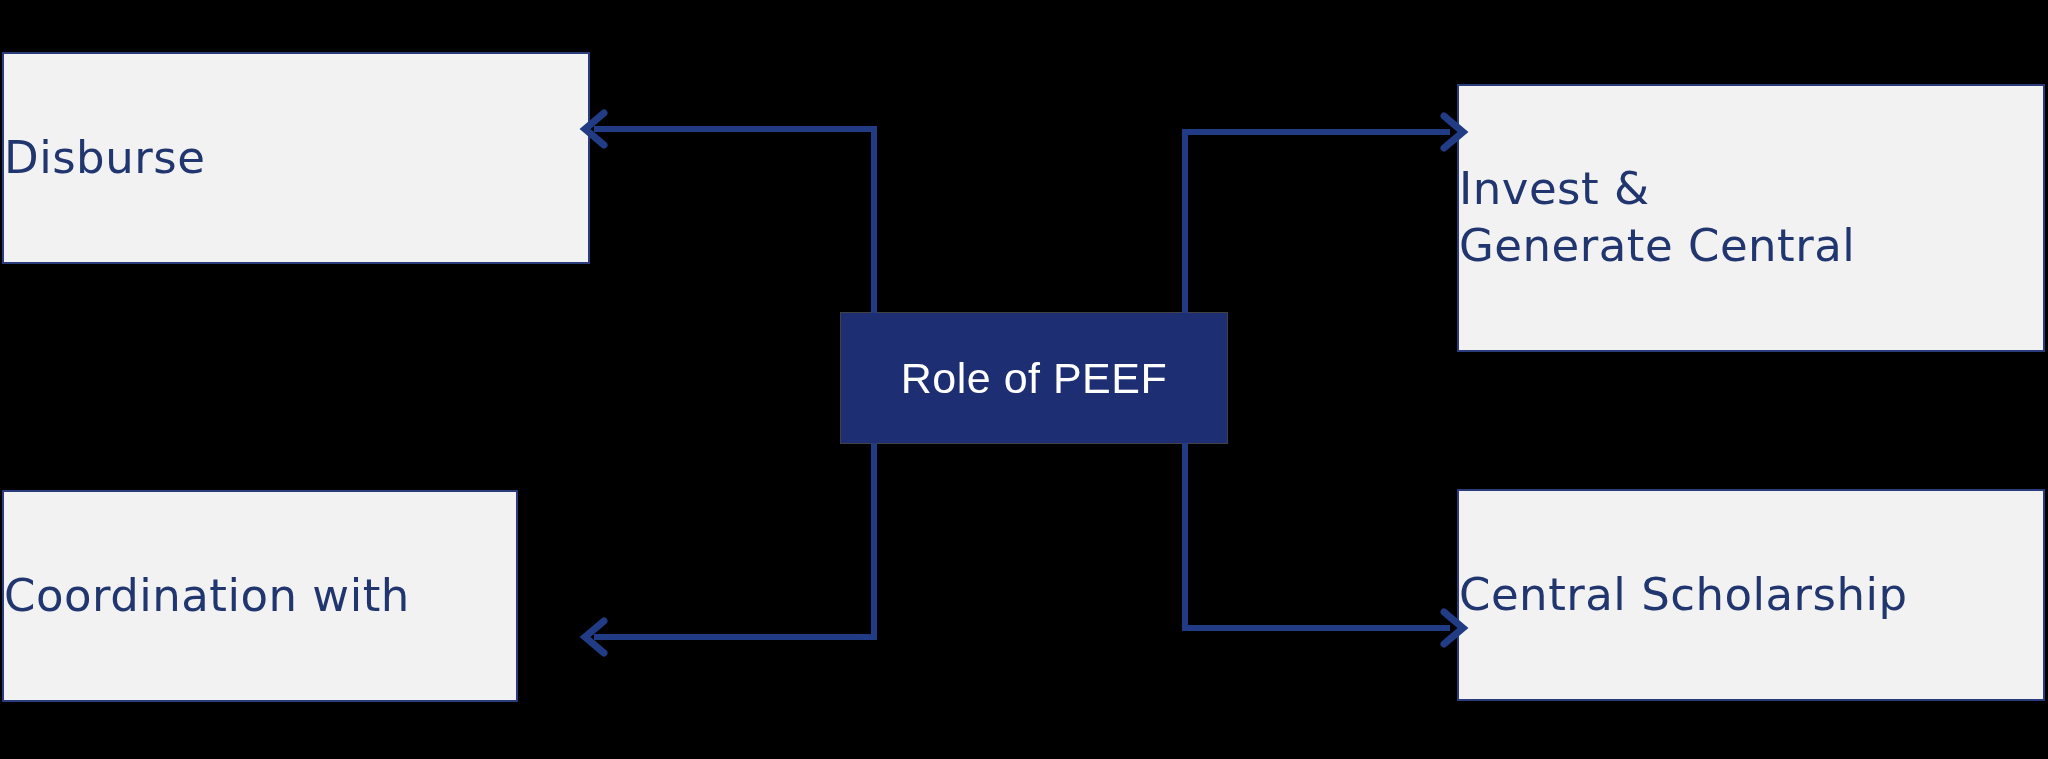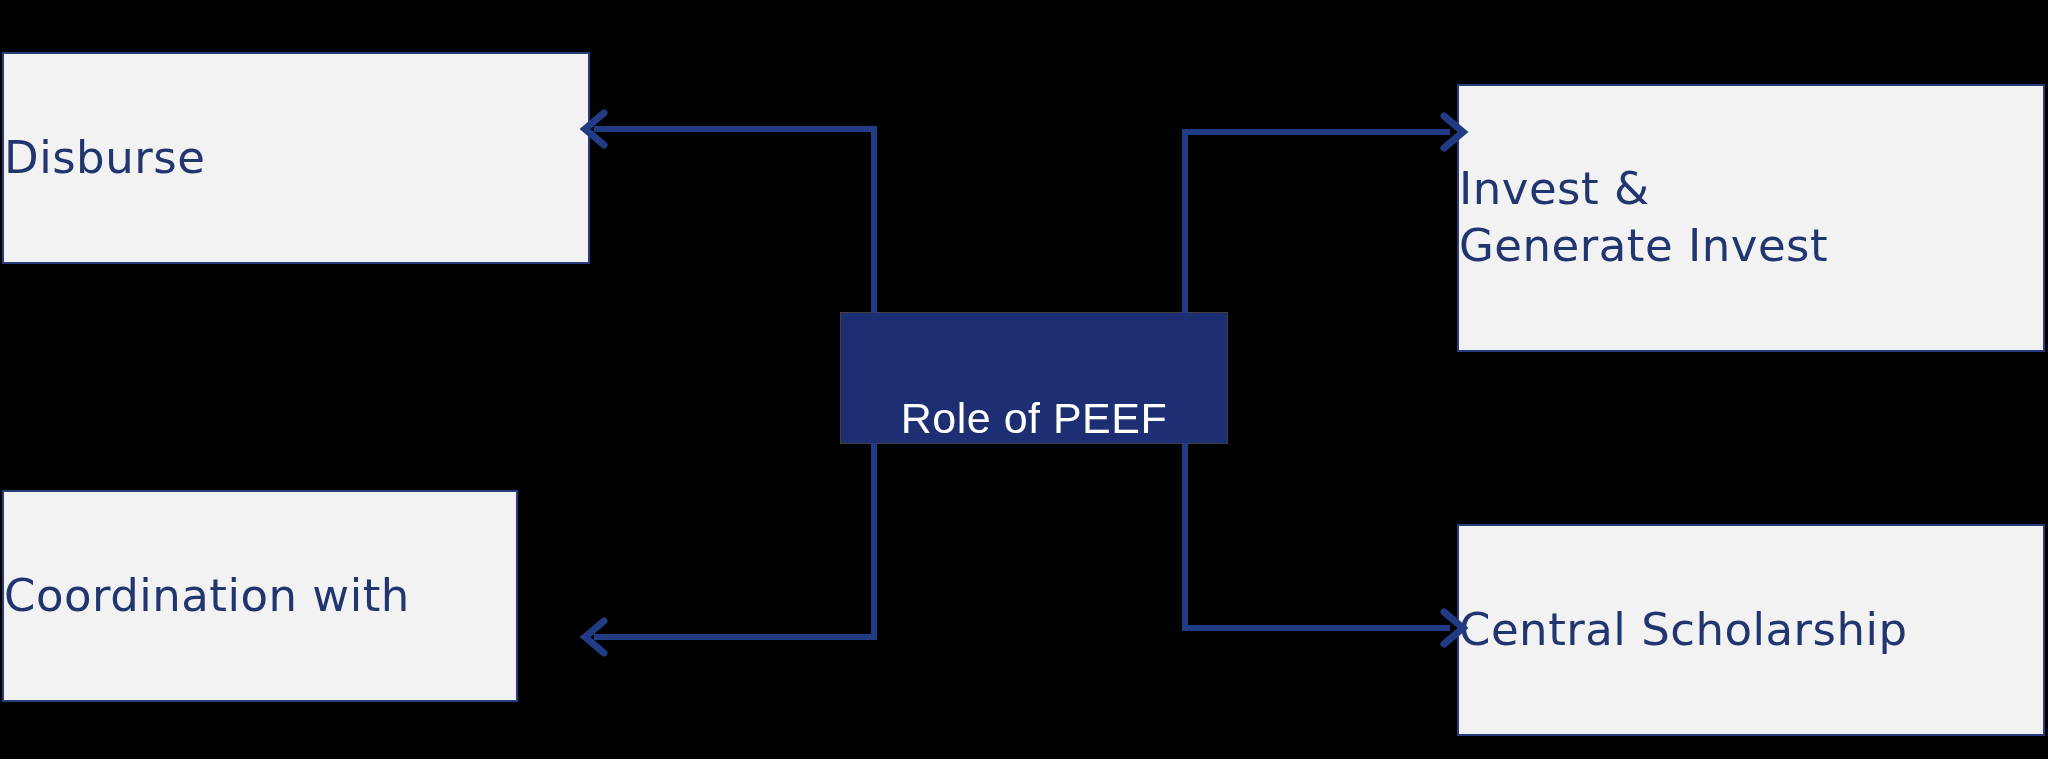--- a/index.html
+++ b/index.html
@@ -26,29 +26,29 @@
     justify-content: center;
     text-align: center;
     color: var(--node-text, #21356f);
     font-size: 45px;
     line-height: 1.26;
     letter-spacing: 0.5px;
   }
   .node-tl { left: 2px;    top: 52px;  width: 588px; height: 212px; }
   .node-tr { left: 1457px; top: 68px;  width: 588px; height: 268px; margin-top: 16px; }
   .node-bl { left: 2px;    top: 490px; width: 516px; height: 212px; }
-  .node-br { left: 1457px; top: 489px; width: 588px; height: 212px; margin-top: 35px; }
+  .node-br { left: 1457px; top: 489px; width: 588px; height: 212px; }
   .center-node {
     position: absolute;
     left: 841px; top: 313px; width: 386px; height: 130px;
     background: var(--center-fill, #1d2e72);
     box-shadow: 0 0 0 1px rgba(190,190,190,0.35);
     box-sizing: border-box;
     display: flex;
-    align-items: flex-end;
+    align-items: center;
     justify-content: center;
     color: var(--center-text, #ffffff);
     font-family: "Liberation Sans", sans-serif;
     font-size: 43px;
     letter-spacing: 0.5px;
   }
   .line {
     position: absolute;
     background: var(--connector, #213c85);
   }
@@ -80,21 +80,21 @@
 <body>
 
 <div class="canvas">
 
   <div class="node node-tl">
     <span>Disburse</span>
   </div>
 
   <div class="node node-tr">
     <span>Invest &amp;</span>
-    <span>Generate Invest</span>
+    <span>Generate Central</span>
   </div>
 
   <div class="node node-bl">
     <span>Coordination with</span>
   </div>
 
   <div class="node node-br">
     <span>Central Scholarship</span>
   </div>
 

